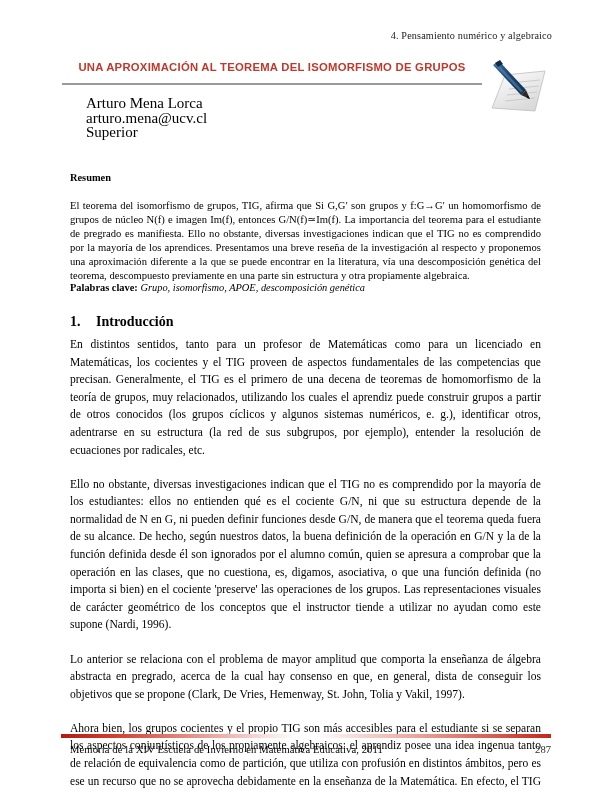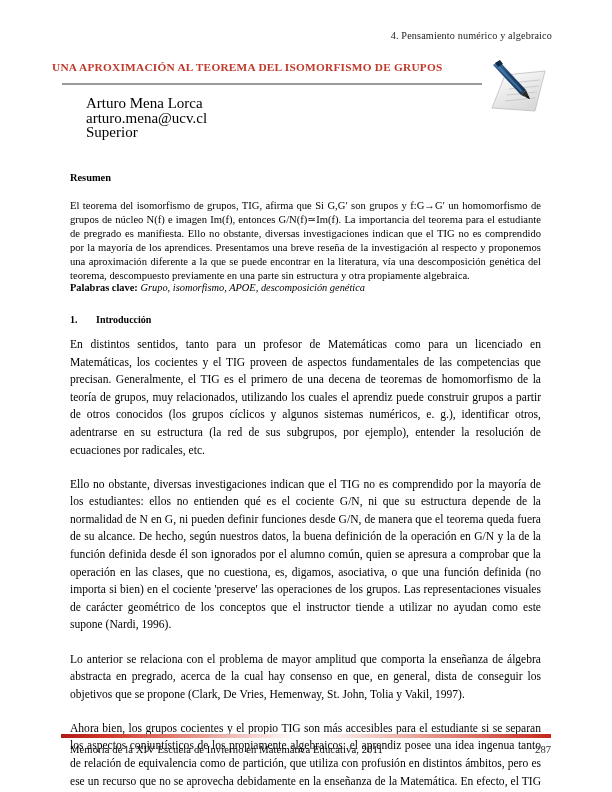--- a/index.html
+++ b/index.html
@@ -38,25 +38,26 @@
   }
 
   
   .title-block {
     position: absolute;
     left: 52px;
     top: 60px;
     width: 440px;
   }
   .article-title {
-    font-family: Liberation Serif, serif;
+    font-family: Liberation Sans, sans-serif;
     font-size: 11.3px;
     font-weight: bold;
     color: #c0392b;
     letter-spacing: 0.25px;
+    text-align: center;
     line-height: 14px;
     white-space: nowrap;
   }
   .title-rule {
     margin-top: 9px;
     margin-left: 10px;
     height: 2.2px;
     background: #9a9a9a;
     width: 420px;
   }
@@ -111,21 +112,21 @@
   }
   .keywords b { font-weight: bold; }
   .keywords i { font-style: italic; }
 
   
   .section-heading {
     position: absolute;
     left: 70px;
     top: 314px;
     width: 471px;
-    font-size: 10px;
+    font-size: 14px;
     font-weight: bold;
     font-family: "Liberation Serif", "DejaVu Serif", serif;
   }
   .section-heading .num {
     display: inline-block;
     width: 26px;
   }
 
   
   .body-text {

